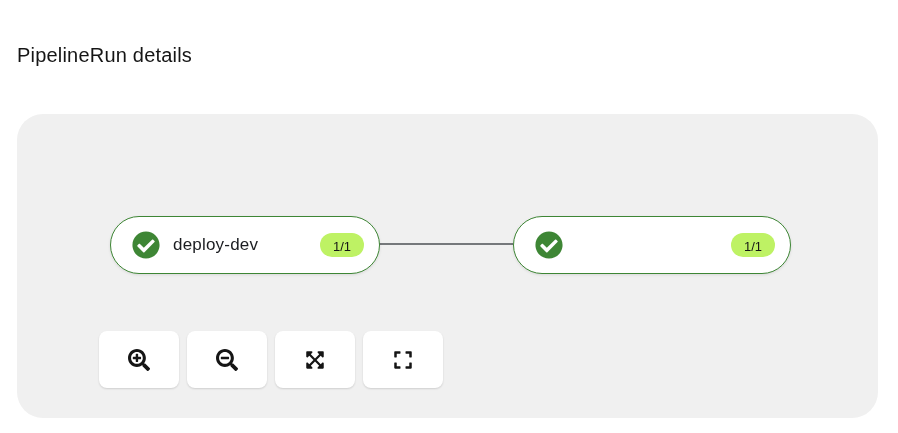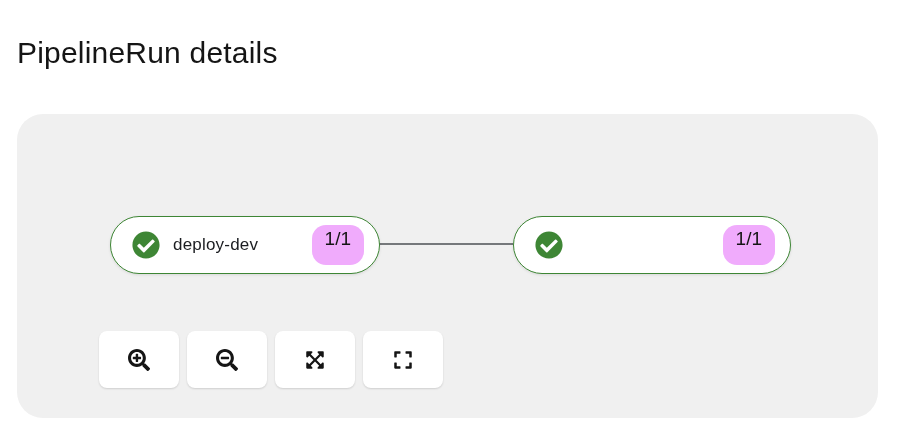--- a/index.html
+++ b/index.html
@@ -5,22 +5,22 @@
   * { margin: 0; padding: 0; box-sizing: border-box; }
   html, body { background: #ffffff; }
   body {
     width: 898px; height: 433px;
     position: relative;
     font-family: "Liberation Sans", "DejaVu Sans", sans-serif;
     overflow: hidden;
   }
   .page-title {
     position: absolute;
-    left: 17px; top: 36px;
-    font-size: 30px;
+    left: 17px; top: 44px;
+    font-size: 20px;
     font-weight: 500;
     letter-spacing: 0.2px;
     color: #151515;
   }
   .canvas-panel {
     position: absolute;
     left: 17px; top: 114px;
     width: 861px; height: 304px;
     background: #f0f0f0;
     border-radius: 26px;
@@ -58,27 +58,27 @@
   .task-label {
     margin-left: 13px;
     font-size: 17px;
     color: #1b1d21;
     letter-spacing: 0.2px;
     white-space: nowrap;
     text-align: right;
   }
   .task-badge {
     margin-left: auto;
-    background: #f0abfc;
+    background: #bef264;
     color: #151515;
     border-radius: 14px;
-    height: 40px;
+    height: 24px;
     line-height: 28px;
     padding: 0 13px;
-    font-size: 19px;
+    font-size: 13px;
     white-space: nowrap;
   }
   .controls {
     position: absolute;
     left: 82px; top: 217px;
     display: flex;
     gap: 8px;
   }
   .control-button {
     width: 80px; height: 57px;

